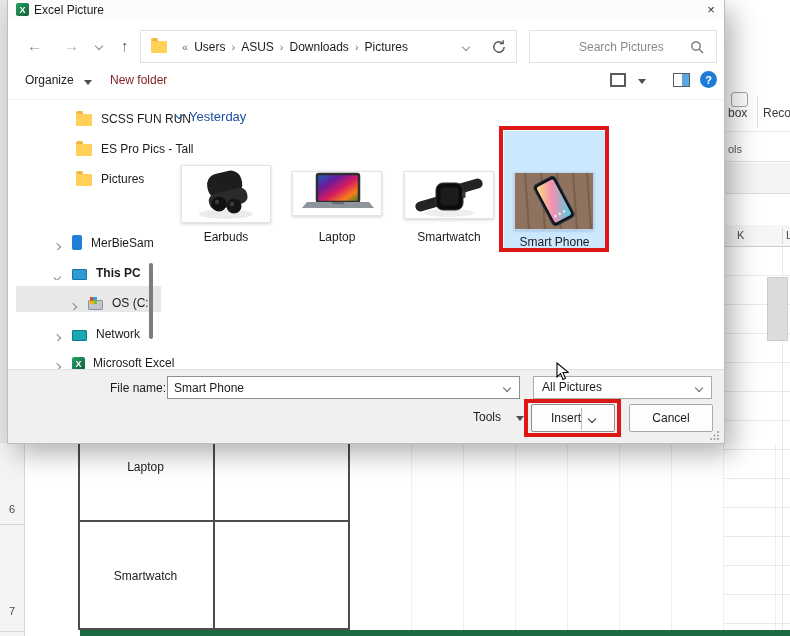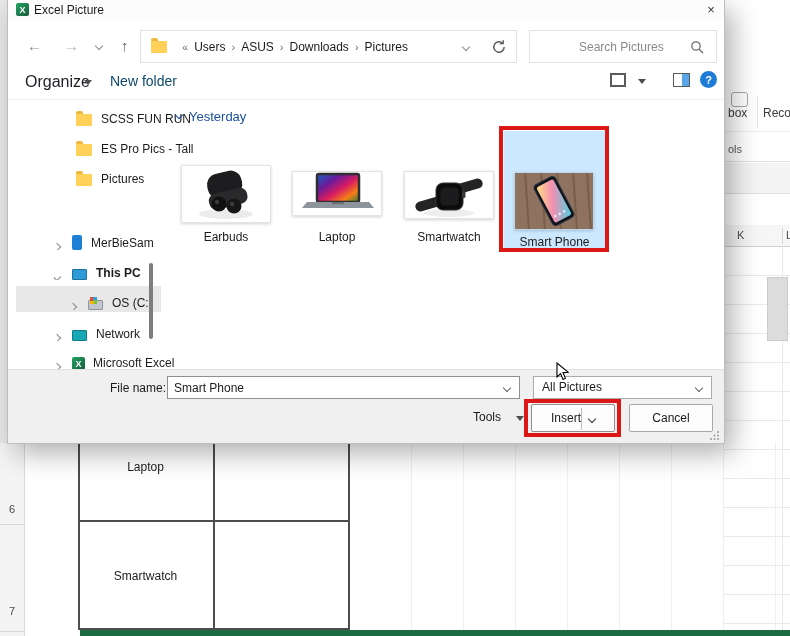--- a/index.html
+++ b/index.html
@@ -62,23 +62,23 @@
   .crumb { color:#1b1b1b; }
   .addr-chev { left:322px; top:13px; }
   .addr-refresh { left:350px; top:8px; }
   .searchbox { left:521px; top:30px; width:188px; height:33px; border:1px solid #e2e2e2; background:#fff;padding-left:35px; }
   .searchbox input { border:0; outline:0; width:150px; height:100%; padding-left:14px; font-size:12px;
      font-family:inherit; color:#333; background:transparent; }
   .searchbox input::placeholder { color:#8a8a8a; }
   .search-icon { position:absolute; right:12px; top:9px; }
 
   .cmdbar { left:0; top:66px; width:100%; height:34px; border-bottom:1px solid #f0f0f0; background:#fff; }
-  .organize { left:17px; top:73px; font-size:16px; color:#202028; }
+  .organize { left:17px; top:73px; font-size:12px; color:#202028; }
   .organize-caret { left:76px; top:80px; }
-  .newfolder { left:102px; top:73px; font-size:14px; color:#0c4a6e; }
+  .newfolder { left:102px; top:73px; font-size:12px; color:#7f1d1d; }
   .view-icon { left:602px; top:73px; width:16px; height:14px; border:2px solid #5a5a5a; background:#fff; }
   .view-caret { left:630px; top:79px; }
   .pane-icon { left:665px; top:73px; width:17px; height:14px; border:1.5px solid #5a5a5a; background:#fff; }
   .pane-icon::after { content:""; position:absolute; right:0; top:0; width:7px; height:100%; background:#58a6e8; }
   .help-icon { left:692px; top:71px; width:17px; height:17px; border-radius:50%; background:#1d7cd6; color:#fff;
      font-size:11px; font-weight:bold; display:flex; align-items:center; justify-content:center; }
 
   
   .side-row { height:22px; display:flex; align-items:flex-end; font-size:12px; color:#1b1b1b; white-space:nowrap; overflow:hidden;margin-left:32px; }
   .folder-ic { width:16px; height:12px; background:#ffd159; border-radius:1px; position:relative; margin-right:9px; flex:0 0 auto; }

